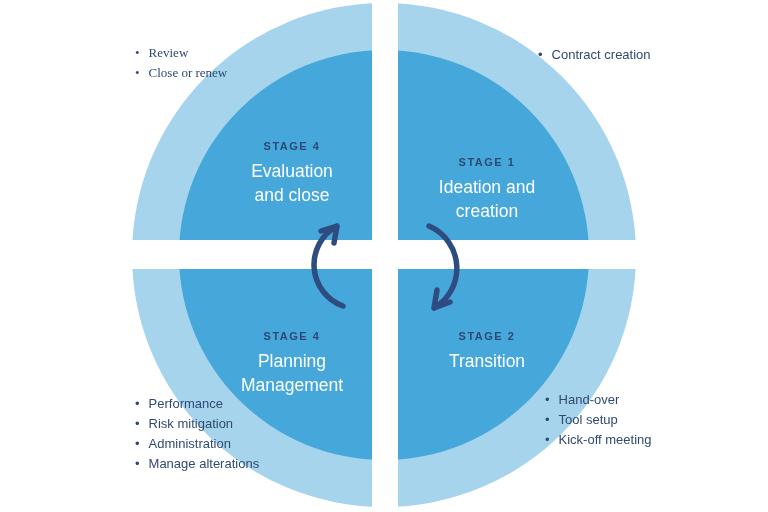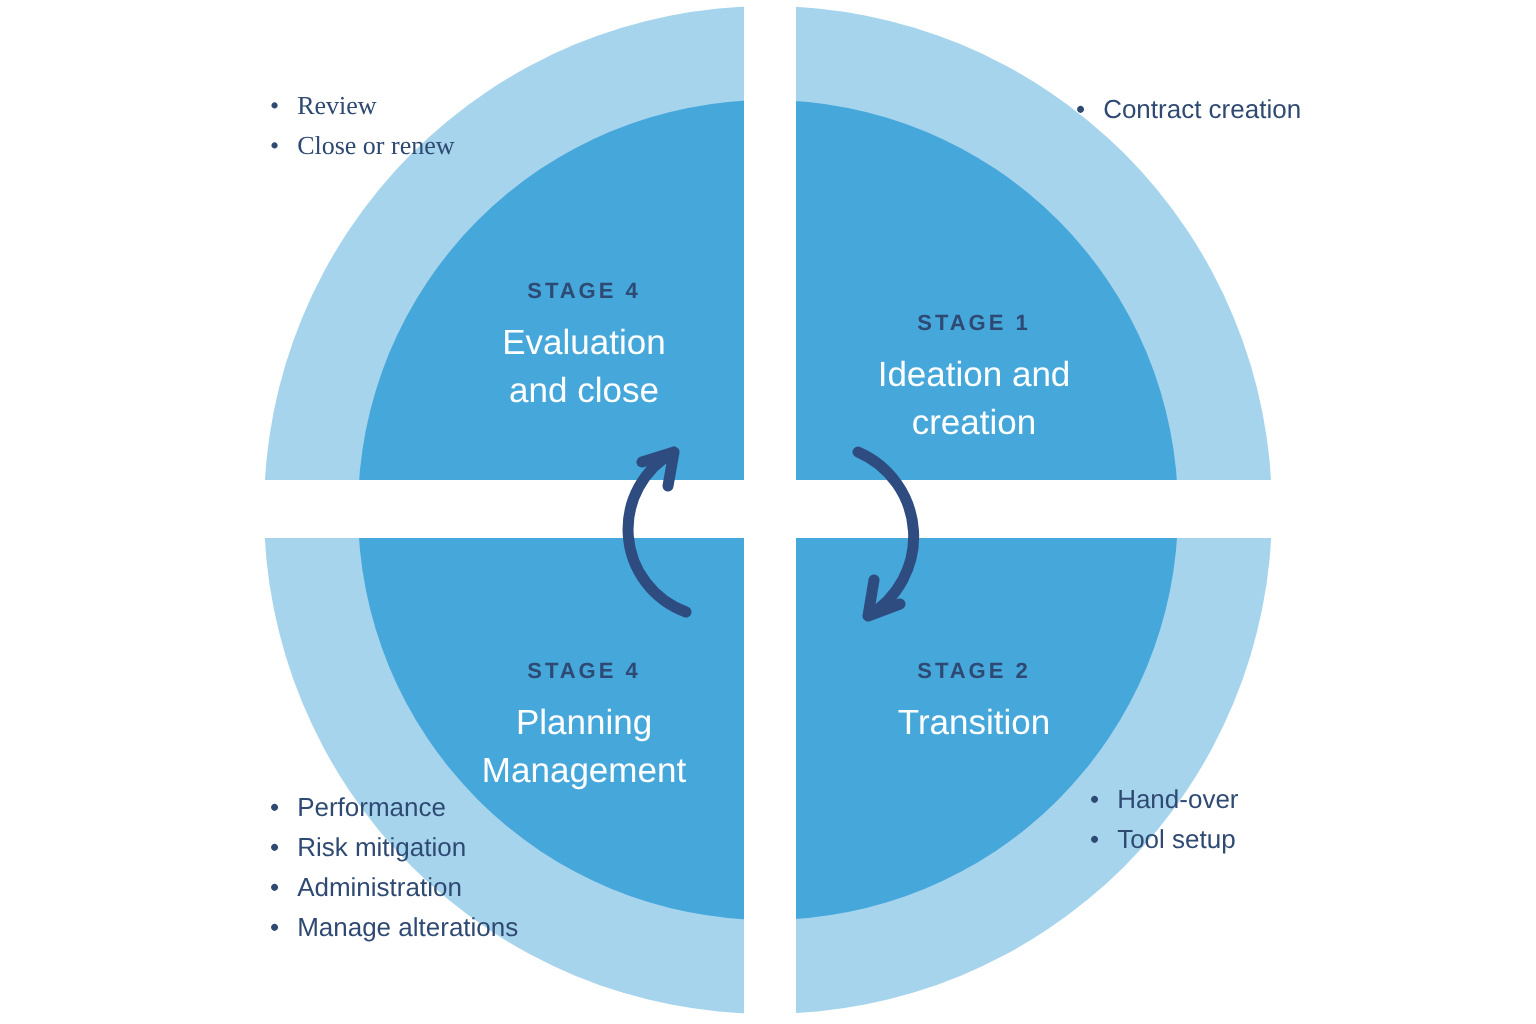--- a/index.html
+++ b/index.html
@@ -119,15 +119,16 @@
   <ul class="bullets" id="bullets-bottom-left">
     <li>Performance</li>
     <li>Risk mitigation</li>
     <li>Administration</li>
     <li>Manage alterations</li>
   </ul>
 
   <ul class="bullets" id="bullets-bottom-right">
     <li>Hand-over</li>
     <li>Tool setup</li>
+    <li>Kick-off meeting</li>
   </ul>
 
 </div>
 
 </body></html>

